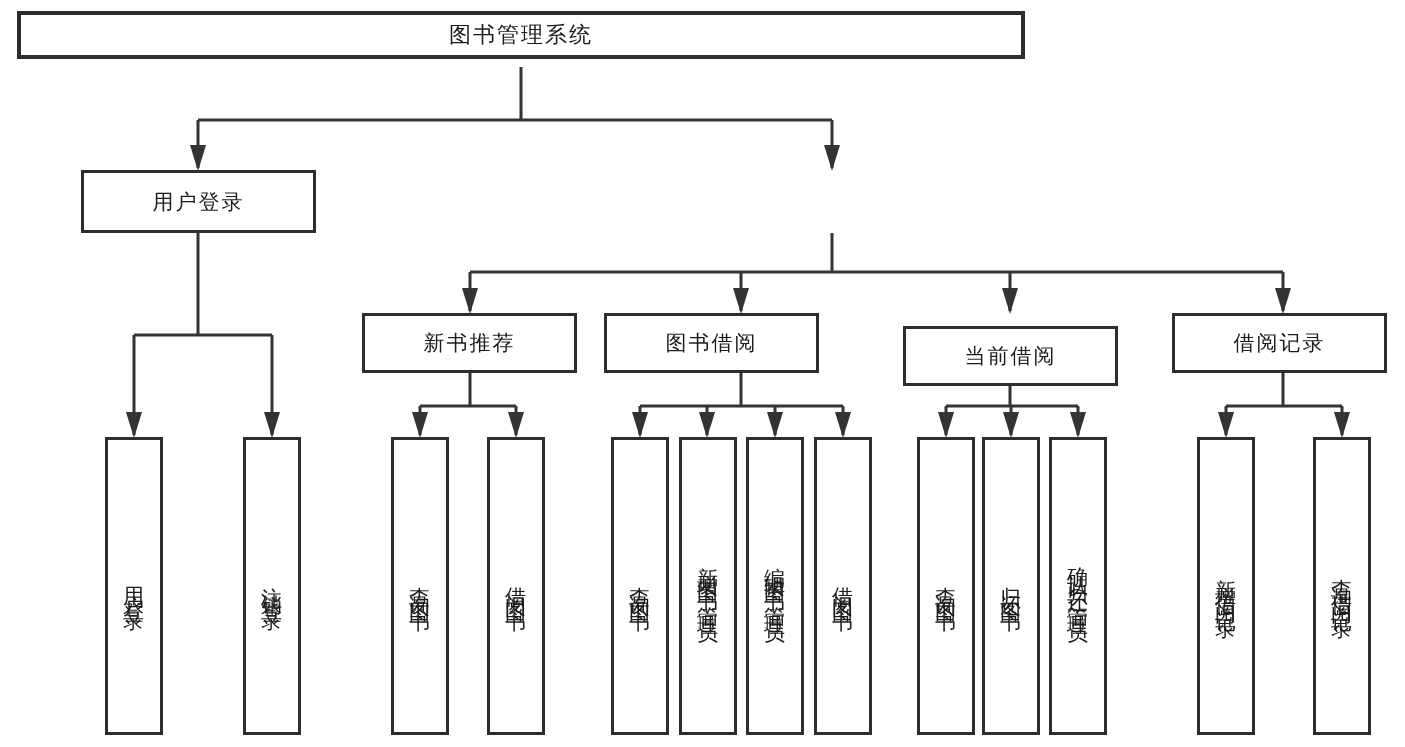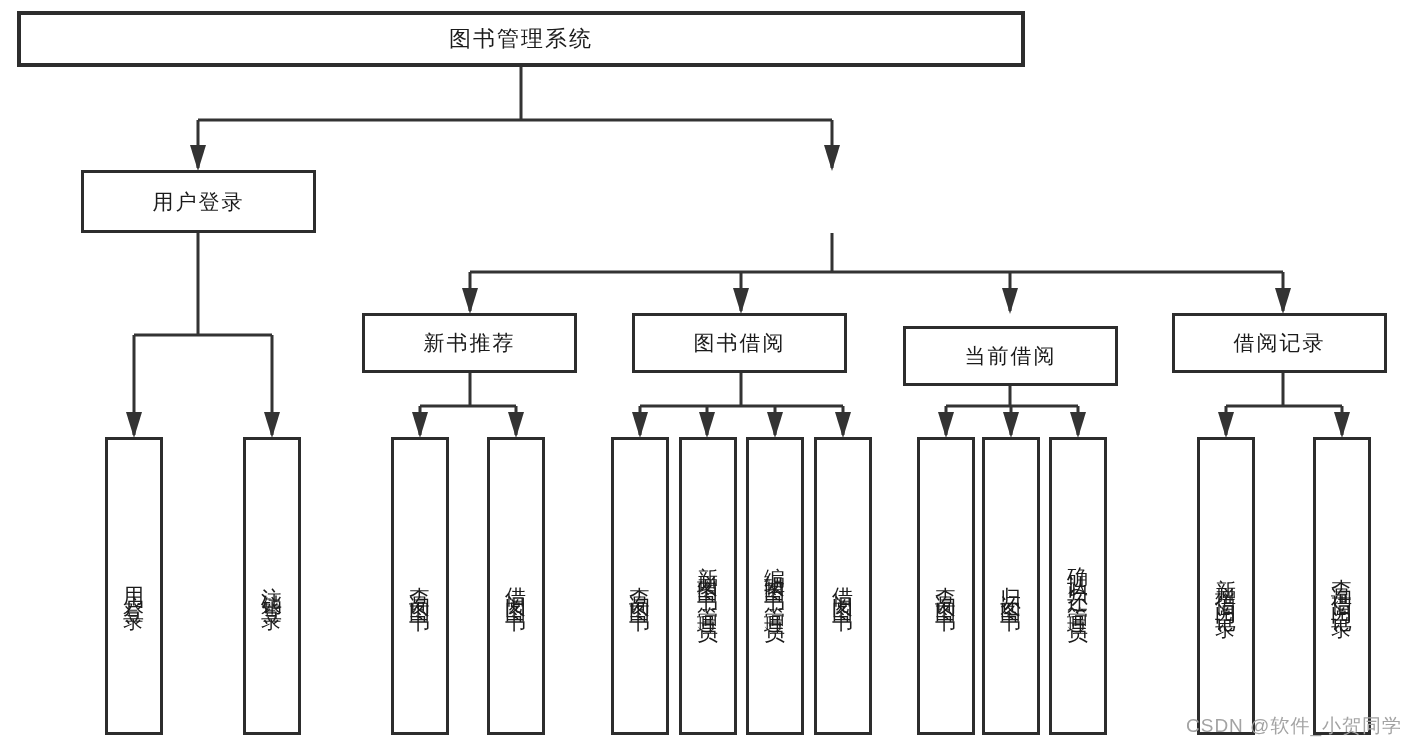--- a/index.html
+++ b/index.html
@@ -24,21 +24,21 @@
     border: 3px solid #2d2d2d;
     display: flex;
     align-items: center;
     justify-content: center;
     font-size: 21px;
     letter-spacing: 2px;
     color: #1b1b1b;
     text-align: center;
   }
   .root-box {
-    left: 17px; top: 11px; width: 1008px; height: 56px;
+    left: 17px; top: 11px; width: 1008px; height: 48px;
     border-width: 4px;
     font-size: 22px;
   }
   .l2-box { top: 170px; width: 235px; height: 63px; }
   .l3-box { top: 313px; width: 215px; height: 60px; align-items: center; }
   .leaf {
     top: 437px; width: 58px; height: 298px;
   }
   .leaf .vtext {
     writing-mode: vertical-rl;
@@ -99,21 +99,21 @@
     <span>图书管理系统</span>
   </div>
 
   <div class="box l2-box" style="left:81px;">
     <span>用户登录</span>
   </div>
 
   <div class="box l3-box" style="left:362px;">
     <span>新书推荐</span>
   </div>
-  <div class="box l3-box" style="left:632px;">
+  <div class="box l3-box" style="left:604px;">
     <span>图书借阅</span>
   </div>
   <div class="box l3-box" style="left:903px;margin-top:13px;">
     <span>当前借阅</span>
   </div>
   <div class="box l3-box" style="left:1172px;">
     <span>借阅记录</span>
   </div>
 
   <div class="box leaf" style="left:105px;">
@@ -153,15 +153,14 @@
     <span class="vtext">确认归还（管理员）</span>
   </div>
 
   <div class="box leaf" style="left:1197px;">
     <span class="vtext">新增借阅记录</span>
   </div>
   <div class="box leaf" style="left:1313px;">
     <span class="vtext">查询借阅记录</span>
   </div>
 
-  <div id="watermark">CSDN @软件_小贺同学</div>
 
 </div>
 
 </body></html>

